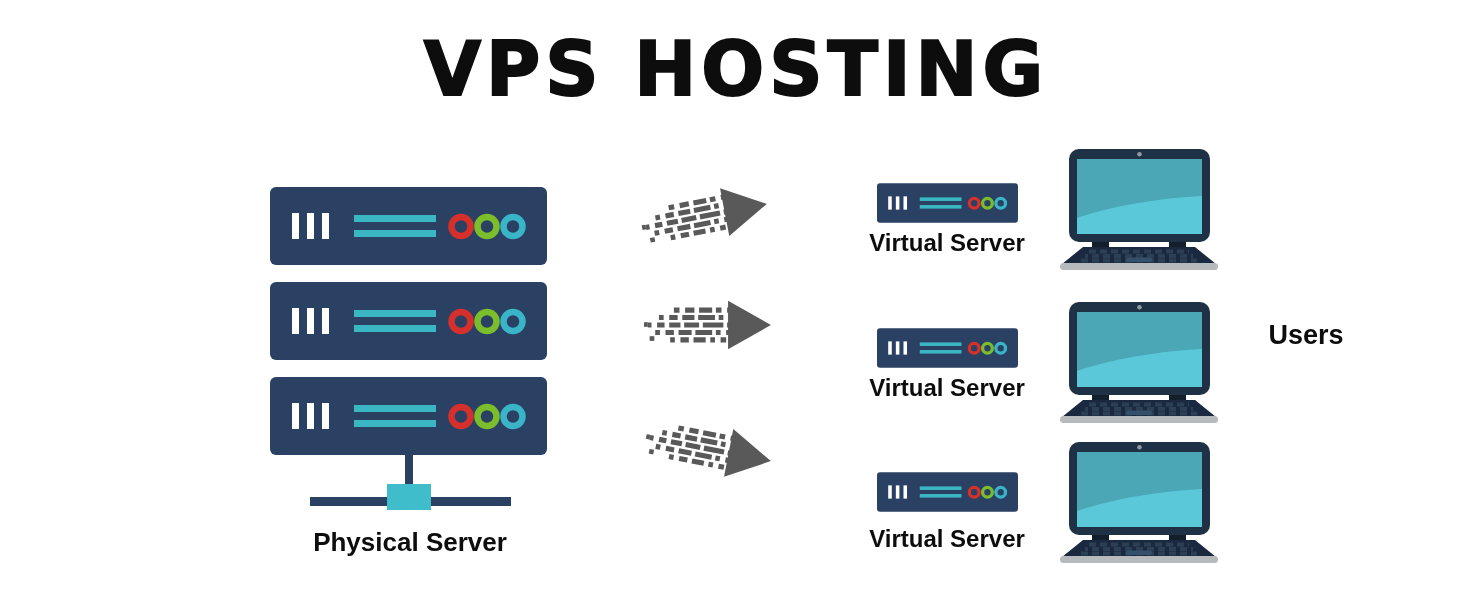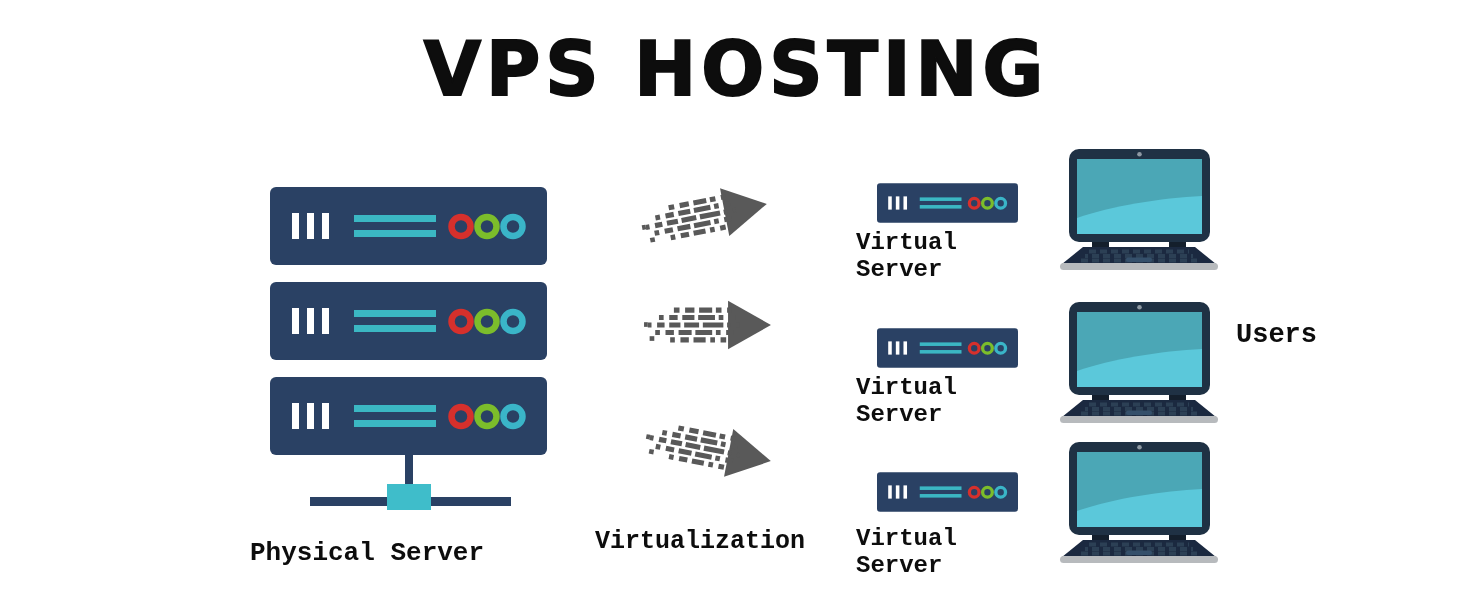--- a/index.html
+++ b/index.html
@@ -11,23 +11,22 @@
   .title {
     position:absolute; top:26px; left:0; width:100%;
     text-align:center;
     font-family:"DejaVu Sans", sans-serif;
     font-weight:900; font-size:74px; letter-spacing:5px;
     color:var(--ink,#0d0d0d);
     -webkit-text-stroke:2px var(--ink,#0d0d0d);
   }
   .abs { position:absolute; }
   .label {
-    position:absolute; font-weight:bold;
+    position:absolute; text-align:center; font-weight:bold;
     color:var(--ink,#0d0d0d);
-    font-family:Liberation Mono, monospace;
   }
   .label-lg { font-size:26px; }
   .label-md { font-size:24px; }
   .stem  { background:var(--navy,#2a4164); }
   .hbar  { background:var(--navy,#2a4164); }
   .plug  { background:var(--connector-teal,#3fbdca); }
   
   .f-navy      { fill:var(--navy,#2a4164); }
   .f-white     { fill:#ffffff; }
   .f-teal      { fill:var(--teal,#3bb7c3); }
@@ -107,33 +106,32 @@
       </svg>
     <svg viewBox="0 0 277 78" width="277" height="78" style="display:block; margin-top:17px">
         <use href="#server-shape" xlink:href="#server-shape"></use>
       </svg>
   </div>
 
   <div class="abs stem" style="left:405px; top:451px; width:8px; height:40px;"></div>
   <div class="abs hbar" style="left:310px; top:497px; width:201px; height:9px;"></div>
   <div class="abs plug" style="left:387px; top:484px; width:44px; height:26px;"></div>
 
-  <div class="label label-lg" style="left:250px; top:538px; width:320px;">Physical Server</div>
+  <div class="label label-lg" style="left:250px; top:527px; width:320px;">Physical Server</div>
 
   <svg class="abs rot-up" viewBox="0 0 140 60" width="135" height="56" style="left:637px; top:188px;">
       <use href="#arrow-shape" xlink:href="#arrow-shape"></use>
     </svg>
   <svg class="abs" viewBox="0 0 140 60" width="135" height="56" style="left:640px; top:297px;">
       <use href="#arrow-shape" xlink:href="#arrow-shape"></use>
     </svg>
   <svg class="abs rot-down" viewBox="0 0 140 60" width="135" height="56" style="left:641px; top:421px;">
       <use href="#arrow-shape" xlink:href="#arrow-shape"></use>
     </svg>
 
-  <div class="label label-md" style="left:595px; top:527px; width:240px; font-size:25px;">Virtualization</div>
 
   <svg class="abs" viewBox="0 0 277 78" width="141" height="40" style="left:877px; top:183px;">
       <use href="#server-shape" xlink:href="#server-shape"></use>
     </svg>
   <div class="label label-md" style="left:856px; top:229px; width:182px;">Virtual Server</div>
 
   <svg class="abs" viewBox="0 0 277 78" width="141" height="40" style="left:877px; top:328px;">
       <use href="#server-shape" xlink:href="#server-shape"></use>
     </svg>
   <div class="label label-md" style="left:856px; top:374px; width:182px;">Virtual Server</div>

